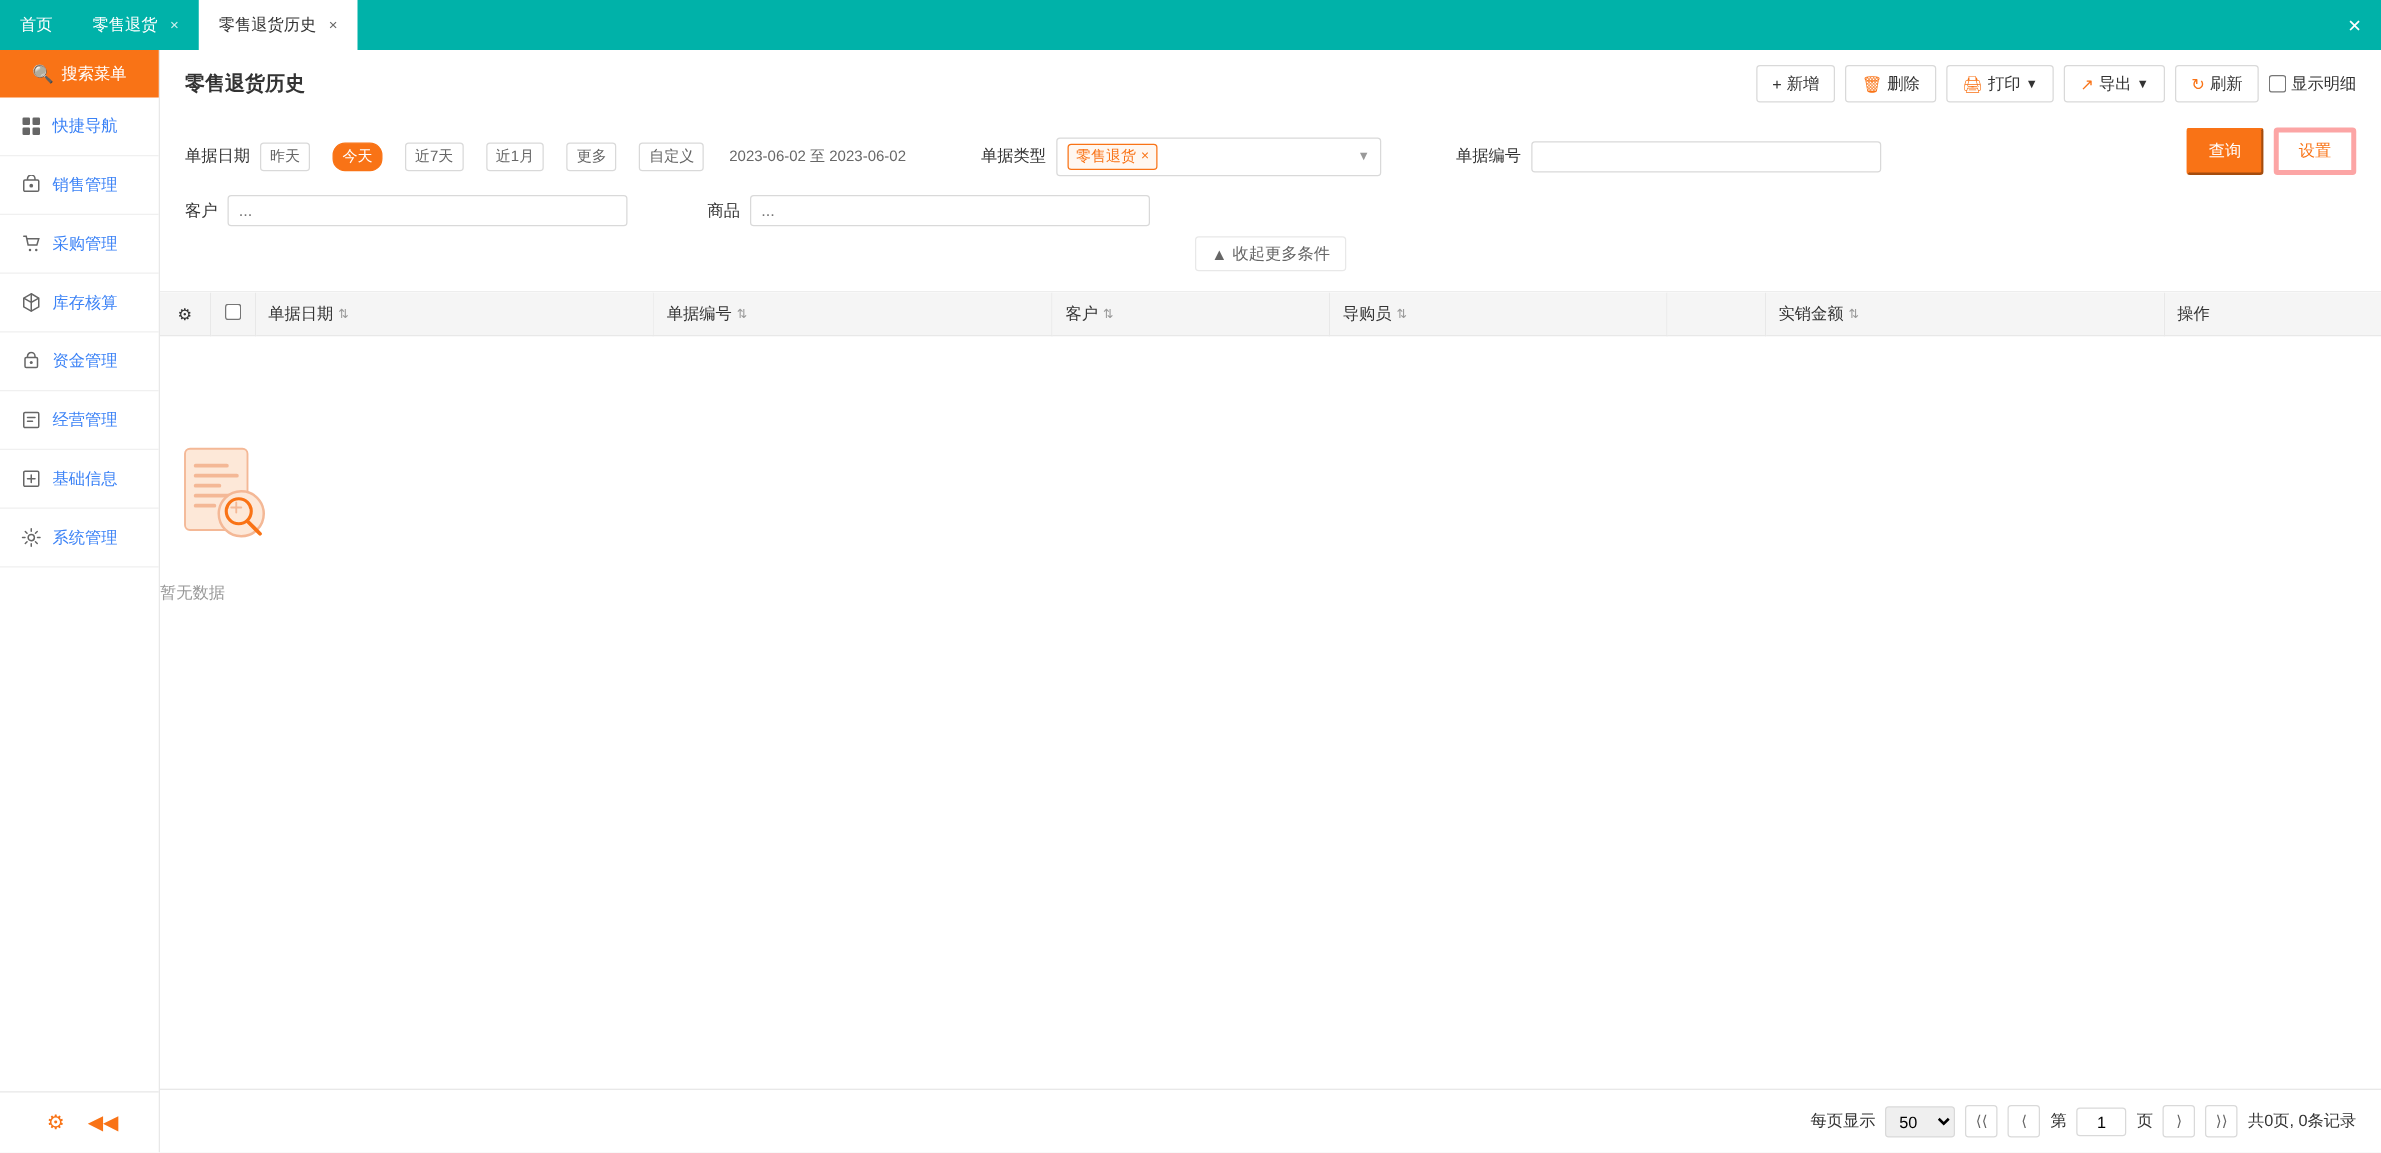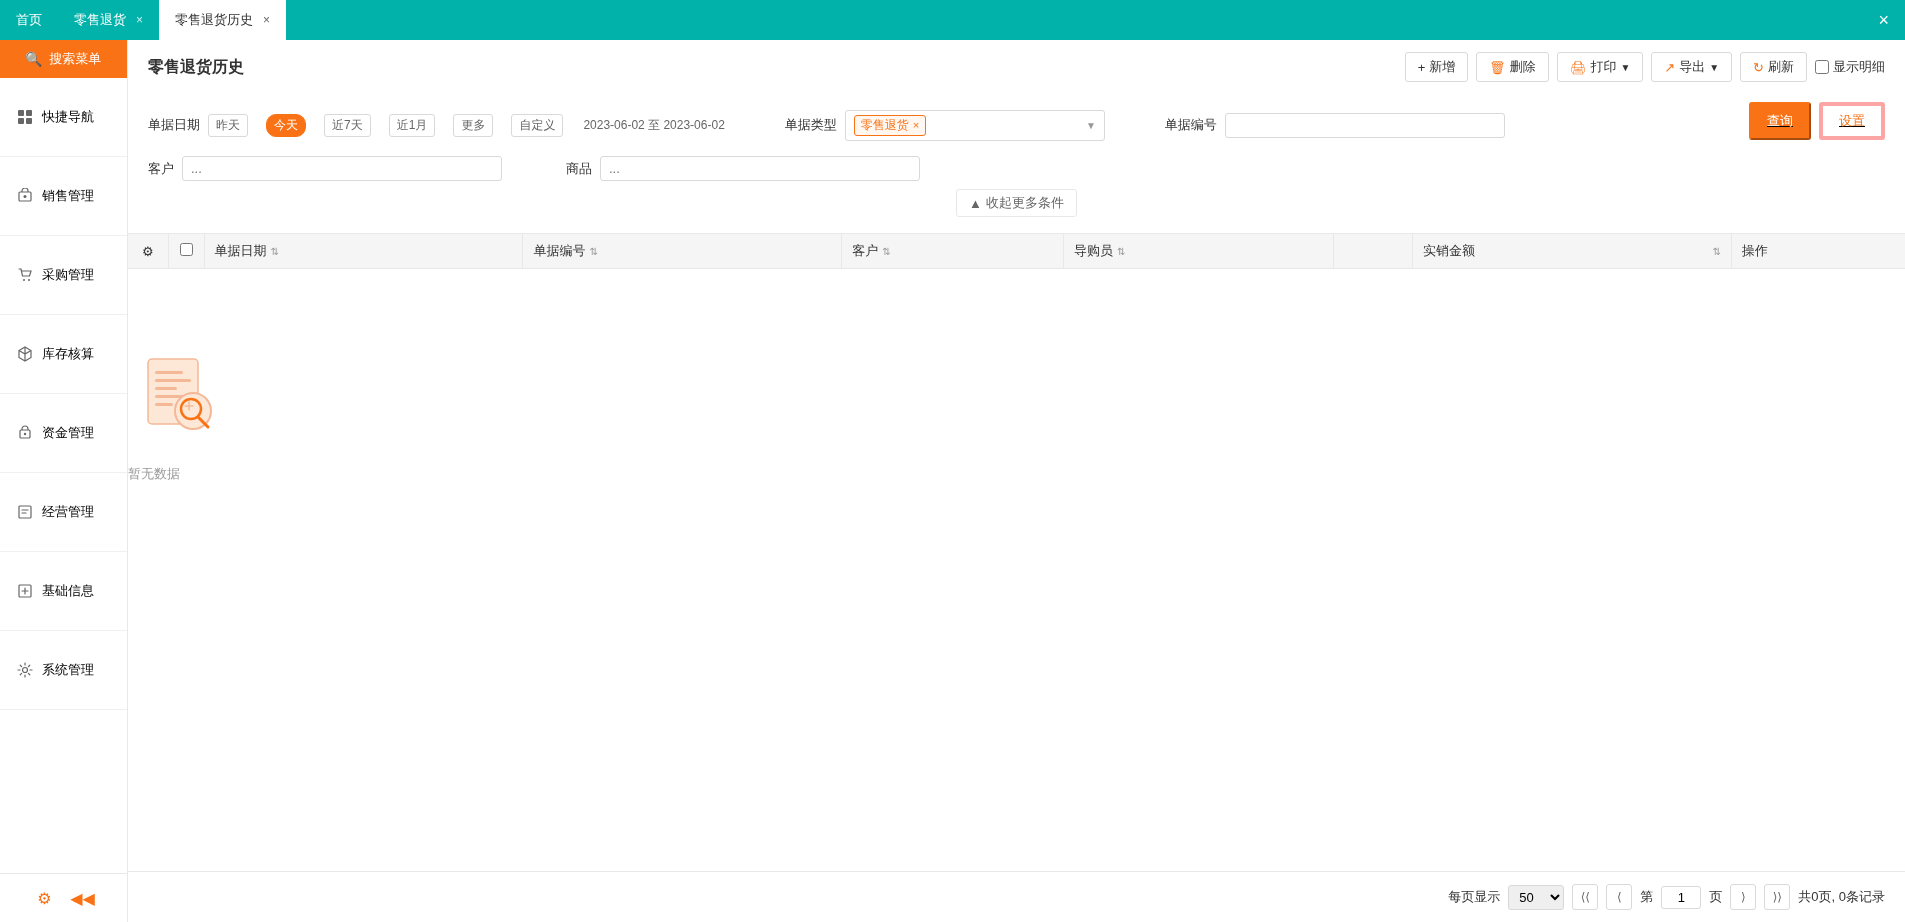--- a/index.html
+++ b/index.html
@@ -75,23 +75,23 @@
       justify-content: center;
       gap: 6px;
       padding: 10px 0;
       cursor: pointer;
       font-size: 13px;
     }
     .sidebar-item {
       display: flex;
       align-items: center;
       gap: 8px;
-      padding: 30px 16px;
-      cursor: pointer;
-      color: #000000;
+      padding: 14px 16px;
+      cursor: pointer;
+      color: #3b82f6;
       font-size: 13px;
       border-bottom: 1px solid #f0f0f0;
     }
     .sidebar-item .icon {
       width: 18px;
       height: 18px;
       display: flex;
       align-items: center;
       justify-content: center;
       color: #666;
@@ -557,21 +557,21 @@
               <span style="flex:1;"></span>
               <span style="font-size:10px; color:#999;">▼</span>
             </div>
           </div>
 
           <div class="filter-item" style="margin-left:40px;">
             <span class="filter-label">单据编号</span>
             <input type="text" class="filter-input" style="width: 280px;">
           </div>
 
-          <div style="margin-left:auto; display:flex; gap:8px; padding-bottom:8px;text-decoration:underline;">
+          <div style="margin-left:auto; display:flex; gap:8px; padding-bottom:8px;">
             <button class="btn-query">查询</button>
             <button class="btn-setting">设置</button>
           </div>
         </div>
 
         <div class="filter-row">
           <div class="filter-item">
             <span class="filter-label">客户</span>
             <input type="text" class="filter-input" placeholder="..." style="width: 320px;">
           </div>
@@ -619,21 +619,21 @@
               </div>
             </th>
             <th>
               <div class="th-sort">
                 <span>导购员</span>
                 <span class="sort-icon">⇅</span>
               </div>
             </th>
             <th style="flex:1;"></th>
             <th style="text-align:right;">
-              <div class="th-sort" style="justify-content:space-between;">
+              <div class="th-sort" style="justify-content:flex-start;">
                 <span>实销金额</span>
                 <span class="sort-icon">⇅</span>
               </div>
             </th>
             <th>
               <span>操作</span>
             </th>
           </tr>
         </thead>
         <tbody>

